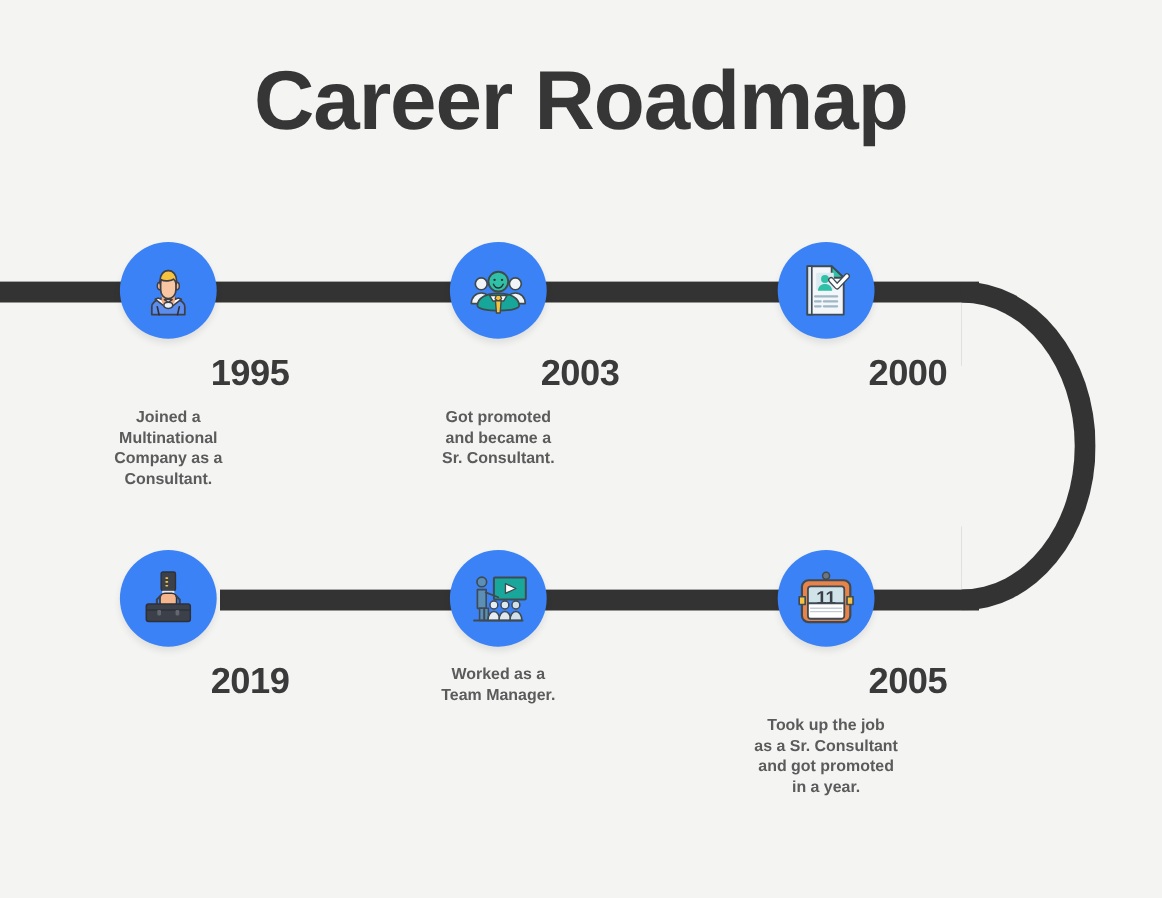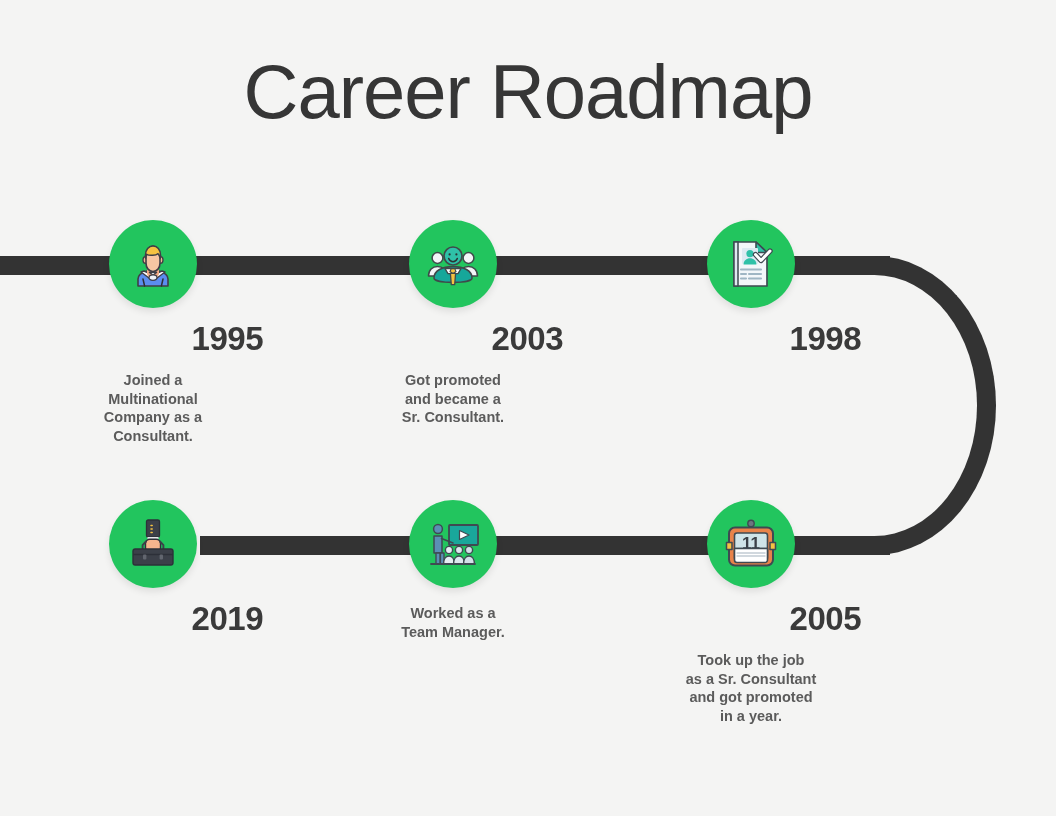--- a/index.html
+++ b/index.html
@@ -8,21 +8,21 @@
     background:#f4f4f3;
     font-family:"Liberation Sans", sans-serif;
     overflow:hidden;
   }
   #stage { position:relative; width:1056px; height:816px; }
 
   
   .title {
     position:absolute; left:0; top:52px; width:1056px;
     text-align:center;
-    font-size:76px; font-weight:400; letter-spacing:-1px;
+    font-size:76px; font-weight:700; letter-spacing:-1px;
     color:#363636; line-height:1.05;
   }
 
   
   .track { position:absolute; background:#333333; }
   .track-top    { left:0;    top:256px; width:890px; height:19px; }
   .track-bottom { left:200px; top:536px; width:690px; height:19px; }
 
   .uturn {
     position:absolute; left:874px; top:256px;
@@ -30,21 +30,21 @@
     border:19px solid #333333; border-left:none;
     border-top-right-radius:122px 150px;
     border-bottom-right-radius:122px 150px;
     background:transparent;
   }
 
   
   .milestone { position:absolute; width:220px; }
   .node {
     position:relative; width:88px; height:88px; margin:0 auto;
-    border-radius:50%; background:#22c55e;
+    border-radius:50%; background:#3b82f6;
     box-shadow:0 4px 7px rgba(0,0,0,0.085);
     display:flex; align-items:center; justify-content:center;
   }
   .node svg { display:block; }
 
   .year {
     margin-top:14px; text-align:right;
     font-size:33px; font-weight:700; letter-spacing:-0.5px;
     color:#3a3a3a; line-height:1;
   }
@@ -125,21 +125,21 @@
           <path d="M33 6l11 10.5H33z" fill="#2fc1a8" stroke="#3f4a52" stroke-width="1.6" stroke-linejoin="round"></path>
           <rect x="19" y="12" width="16" height="16" rx="1" fill="#dceaf2"></rect>
           <circle cx="27" cy="17.6" r="3.6" fill="#2fc1a8"></circle>
           <path d="M20.6 28.4c0-3.9 2.9-6.2 6.4-6.2s6.4 2.3 6.4 6.2z" fill="#2fc1a8"></path>
           <path d="M18 33.5h20M18 38h5M26 38h12M18 42.5h5M26 42.5h12" stroke="#9fb6c4" stroke-width="2.1" stroke-linecap="round"></path>
           <path d="M32.5 18.5l5.5 6 9-9.5" fill="none" stroke="#3f4a52" stroke-width="5.4" stroke-linecap="round" stroke-linejoin="round"></path>
           <path d="M32.5 18.5l5.5 6 9-9.5" fill="none" stroke="#ffffff" stroke-width="3" stroke-linecap="round" stroke-linejoin="round"></path>
         </svg>
       </span>
     </div>
-    <div class="year">1998</div>
+    <div class="year">2000</div>
   </div>
 
   <div class="milestone r2 c1">
     <div class="node">
       <span>
         <svg width="56" height="56" viewBox="0 0 56 56">
           <rect x="21.5" y="4" width="13" height="17" rx="1.6" fill="#3c4049" stroke="#2d3039" stroke-width="1.3"></rect>
           <path d="M26 9.5h1.2M26 13h1.2M26 16.5h1.2" stroke="#f5c242" stroke-width="1.5" stroke-linecap="round"></path>
           <path d="M22.5 21h11v4.5h-11z" fill="#e7e9ee"></path>
           <path d="M20.5 27.5c0-2.4 2-4.2 4.4-4.2h6.2c2.4 0 4.4 1.8 4.4 4.2v4.2c0 2.4-2 4.2-4.4 4.2h-6.2c-2.4 0-4.4-1.8-4.4-4.2z" fill="#f5b58d" stroke="#2d3039" stroke-width="1.4"></path>

